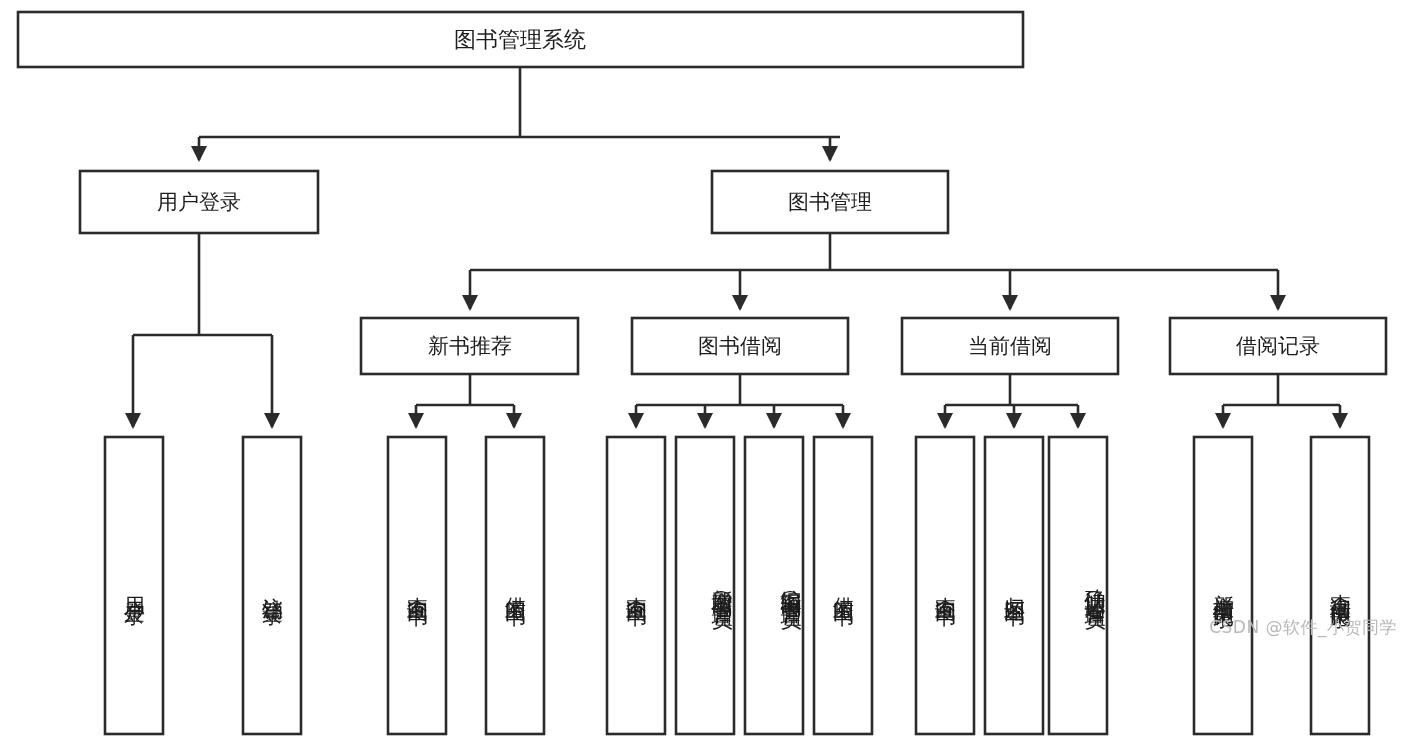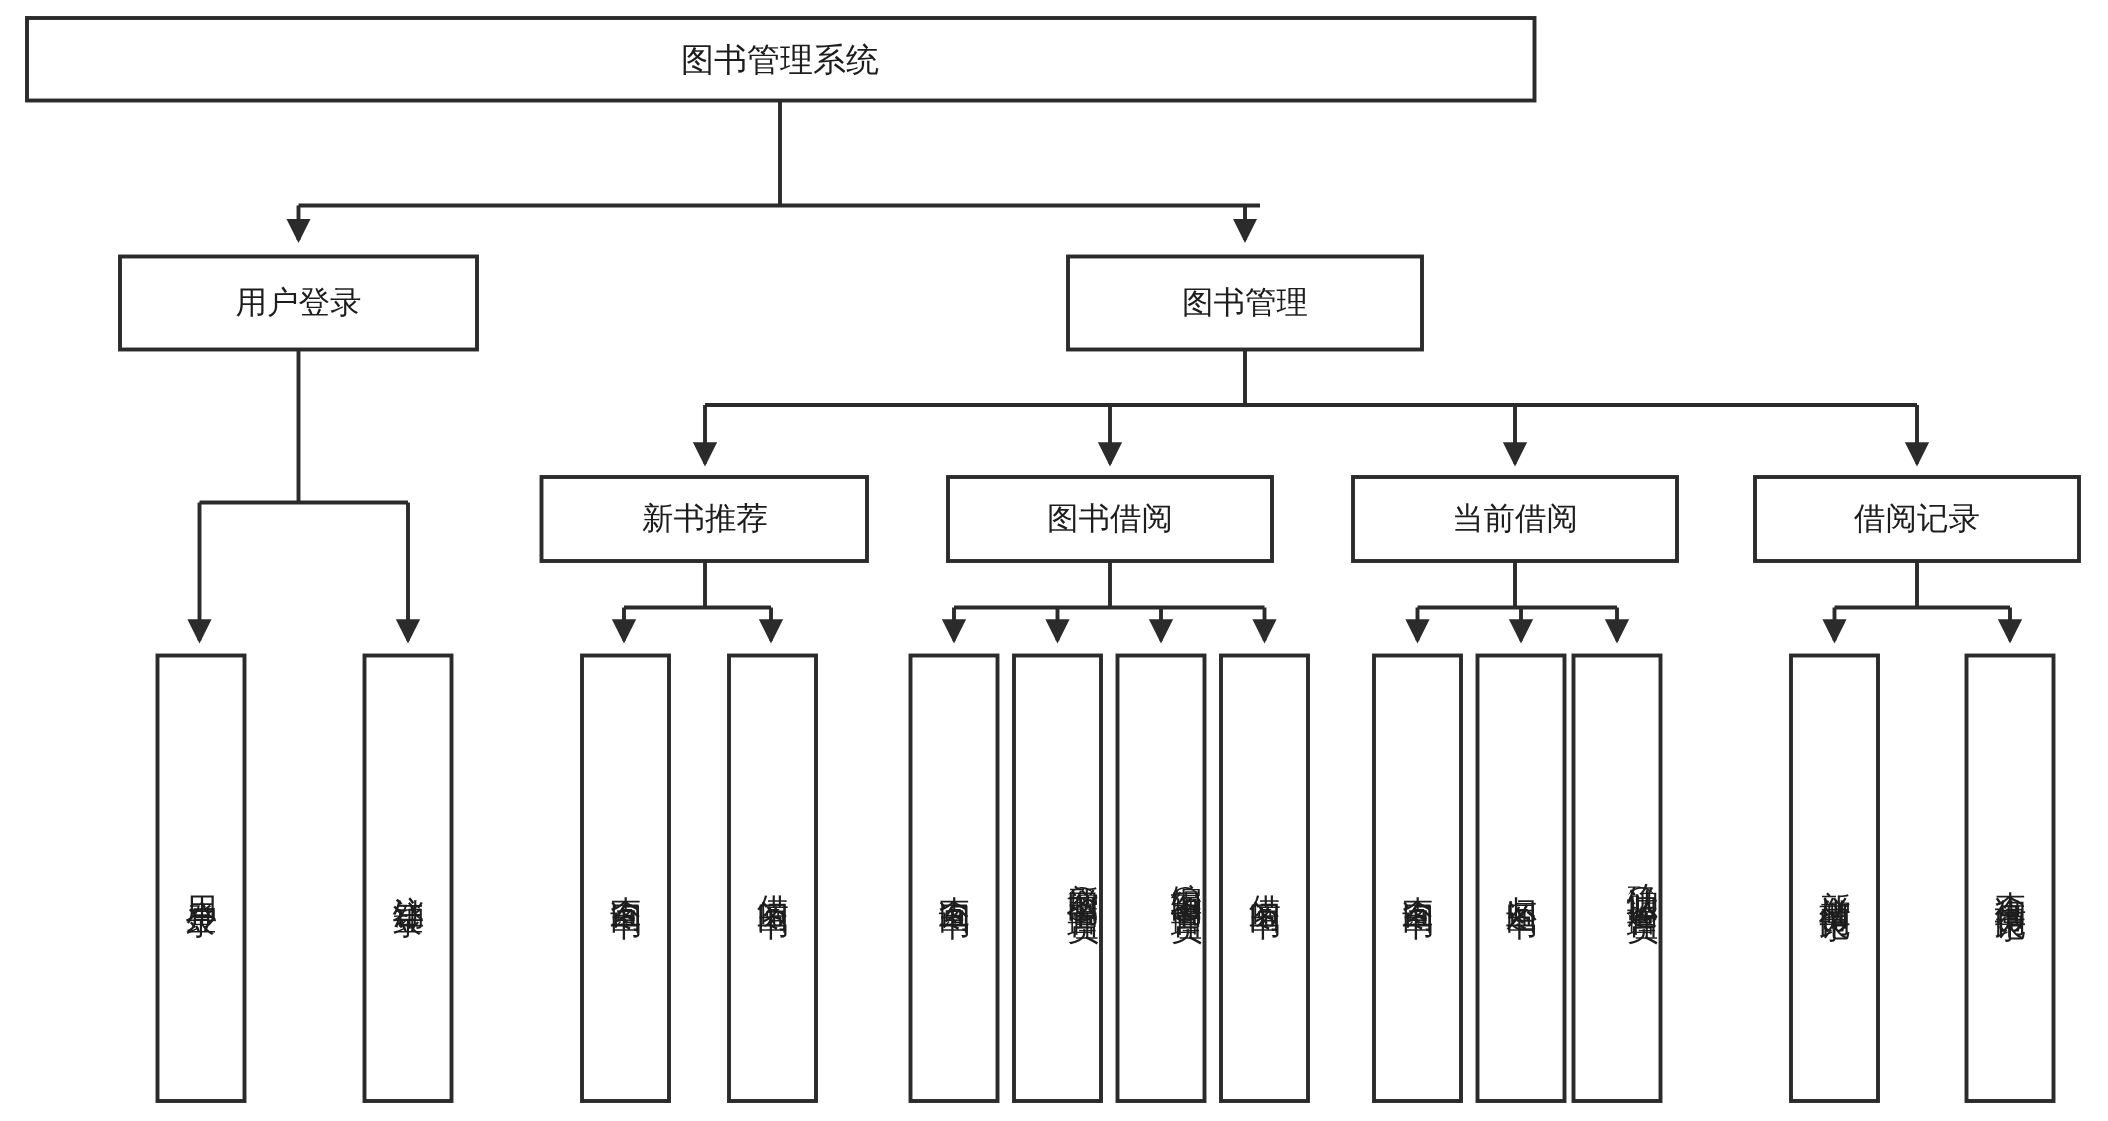--- a/index.html
+++ b/index.html
@@ -207,14 +207,15 @@
   <div class="leaf-label" style="left:745px; top:441px; width:58px; height:289px; display:flex; align-items:flex-start; justify-content:center;">编辑图书（管理员）</div>
   <div class="leaf-label" style="left:814px; top:437px; width:58px; height:297px; display:flex; align-items:center; justify-content:center;">借阅图书</div>
 
   <div class="leaf-label" style="left:916px; top:437px; width:58px; height:297px; display:flex; align-items:center; justify-content:center;">查询图书</div>
   <div class="leaf-label" style="left:985px; top:437px; width:58px; height:297px; display:flex; align-items:center; justify-content:center;">归还图书</div>
   <div class="leaf-label" style="left:1049px; top:441px; width:58px; height:289px; display:flex; align-items:flex-start; justify-content:center;">确认归还（管理员）</div>
 
   <div class="leaf-label" style="left:1194px; top:437px; width:58px; height:297px; display:flex; align-items:center; justify-content:center;">新增借阅记录</div>
   <div class="leaf-label" style="left:1311px; top:437px; width:58px; height:297px; display:flex; align-items:center; justify-content:center;">查询借阅记录</div>
 
+  <div class="watermark">CSDN @软件_小贺同学</div>
 
 </div>
 
 </body></html>

